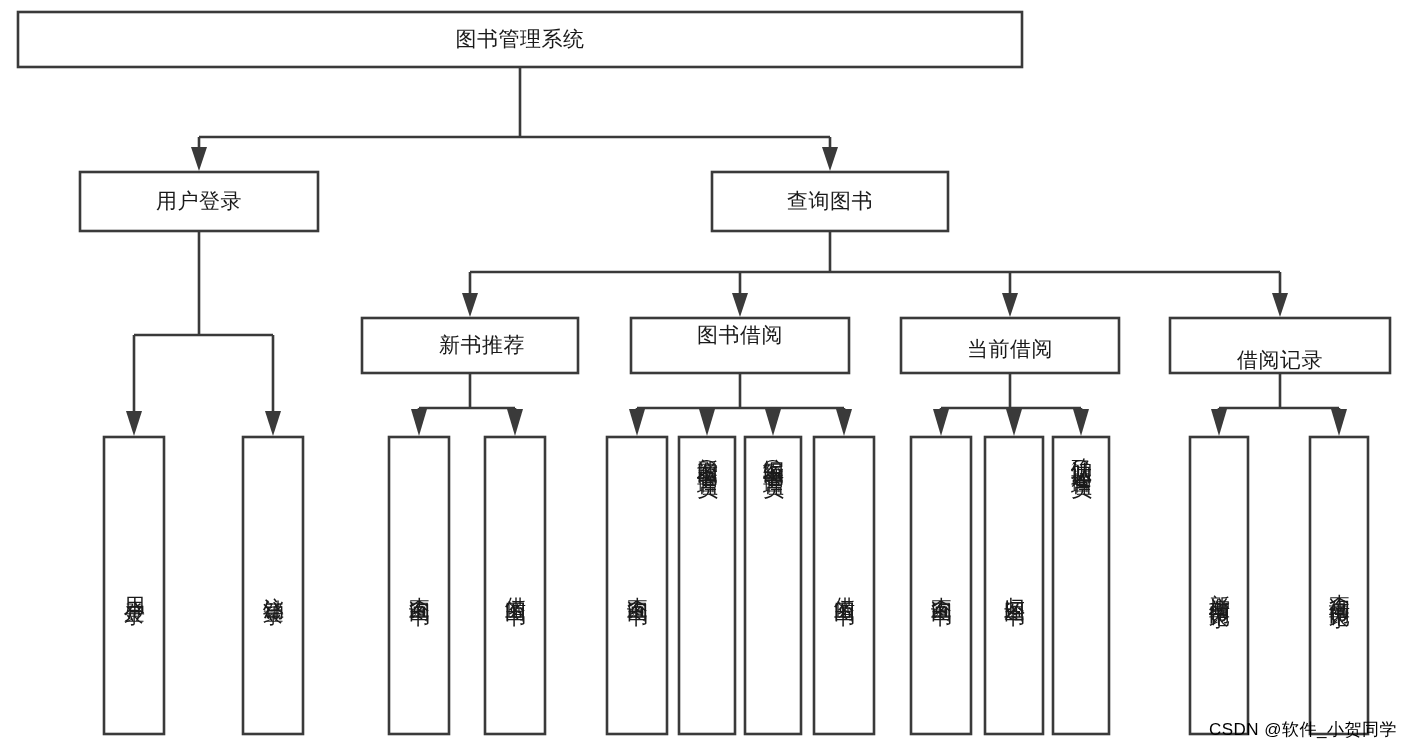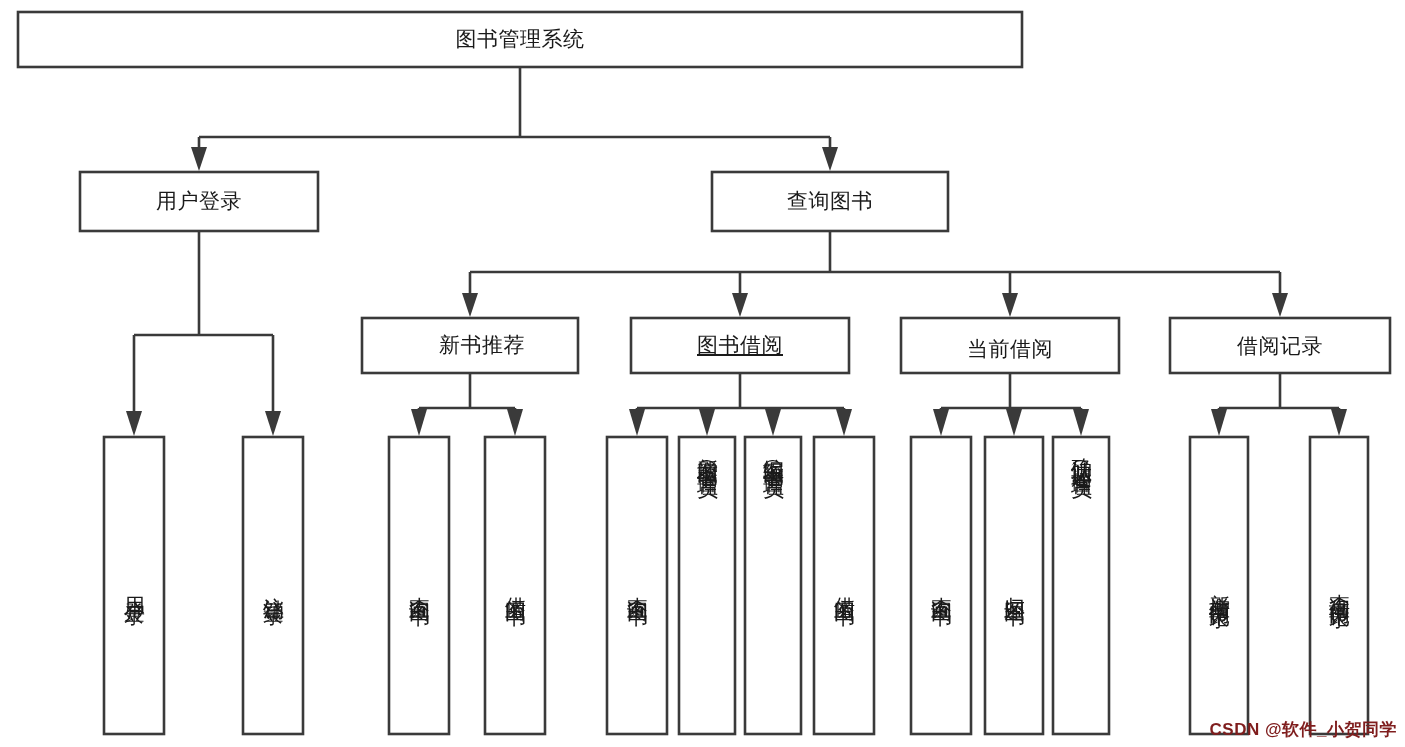--- a/index.html
+++ b/index.html
@@ -65,26 +65,25 @@
     align-items: center;
   }
   .node-label.vert.push {
     justify-content: center;
   }
   #watermark {
     position: absolute;
     right: 8px;
     bottom: 6px;
     font-size: 17px;
-    color: #7f1d1d;
+    color: #000000;
     letter-spacing: 0.5px;
     -webkit-user-select: none;
     user-select: none;
     white-space: nowrap;
-    font-weight: bold;
   }
 </style>
 </head>
 <body>
 
 <div id="diagram-root">
 
   <svg id="tree-svg" viewBox="0 0 1405 747">
     <defs></defs>
 
@@ -155,23 +154,23 @@
     <polygon class="arrow-head" points="1211,409 1227,409 1219,436"></polygon>
     <polygon class="arrow-head" points="1331,409 1347,409 1339,436"></polygon>
   </svg>
 
   <div class="node-label horiz" style="left:18px; top:12px; width:1004px; height:55px;">图书管理系统</div>
 
   <div class="node-label horiz" style="left:80px; top:172px; width:238px; height:59px;">用户登录</div>
   <div class="node-label horiz" style="left:712px; top:172px; width:236px; height:59px;">查询图书</div>
 
   <div class="node-label horiz" style="left:362px; top:318px; width:240px; height:55px;">新书推荐</div>
-  <div class="node-label horiz" style="left:631px; top:318px; width:218px; height:55px;text-decoration:underline;">图书借阅</div>
+  <div class="node-label horiz" style="left:631px; top:308px; width:218px; height:55px;">图书借阅</div>
   <div class="node-label horiz" style="left:901px; top:318px; width:218px; height:62px;">当前借阅</div>
-  <div class="node-label horiz" style="left:1170px; top:318px; width:220px; height:56px;">借阅记录</div>
+  <div class="node-label horiz" style="left:1170px; top:332px; width:220px; height:56px;">借阅记录</div>
 
   <div class="node-label vert push" style="left:104px; top:437px; width:60px; height:297px;">用户登录</div>
   <div class="node-label vert push" style="left:243px; top:437px; width:60px; height:297px;">注销登录</div>
 
   <div class="node-label vert push" style="left:389px; top:437px; width:60px; height:297px;">查询图书</div>
   <div class="node-label vert push" style="left:485px; top:437px; width:60px; height:297px;">借阅图书</div>
 
   <div class="node-label vert push" style="left:607px; top:437px; width:60px; height:297px;">查询图书</div>
   <div class="node-label vert" style="left:679px; top:441px; width:56px; height:293px;">新增图书（管理员）</div>
   <div class="node-label vert" style="left:745px; top:441px; width:56px; height:293px;">编辑图书（管理员）</div>

